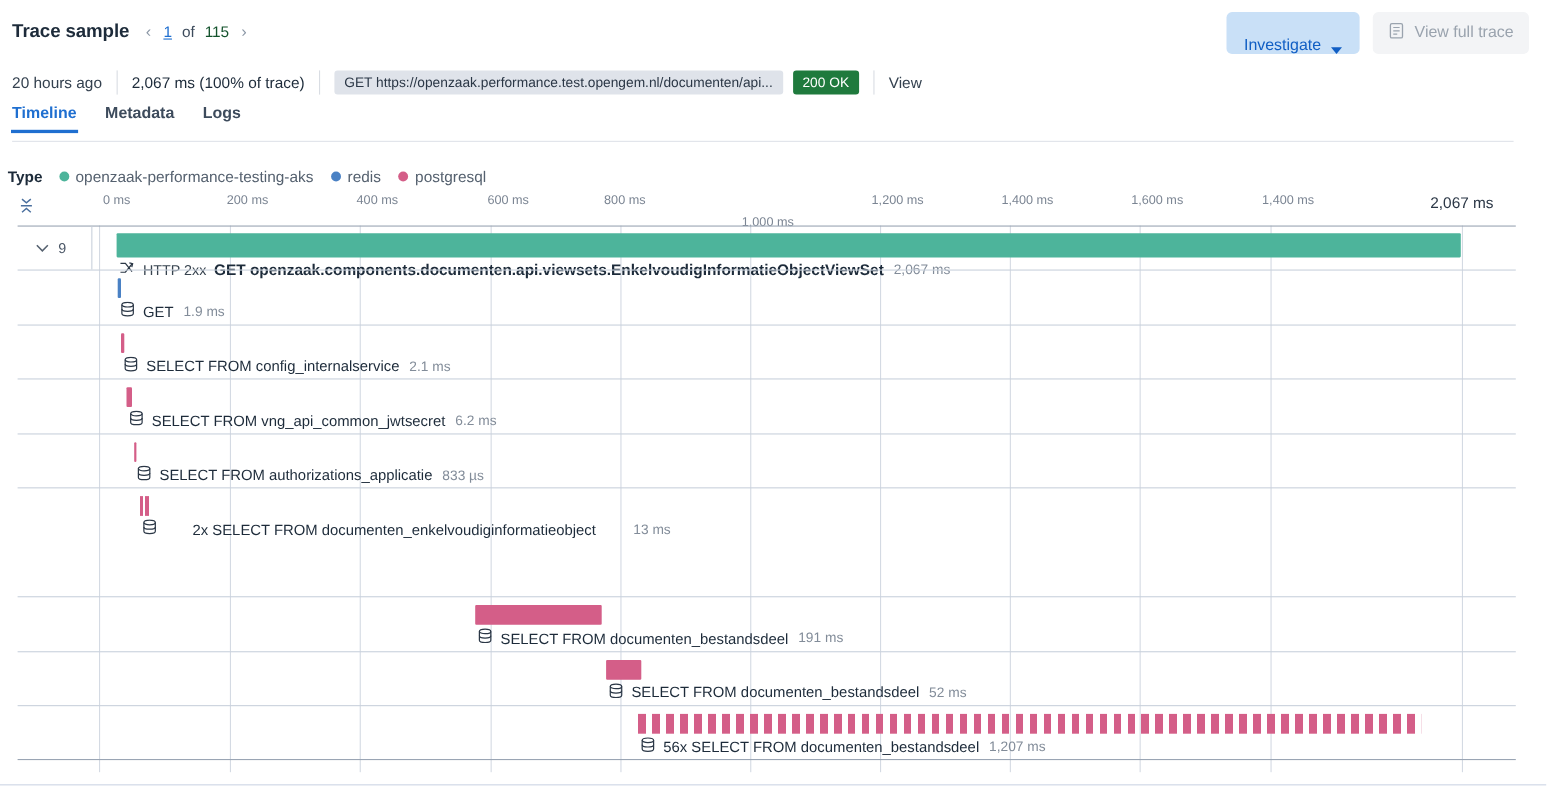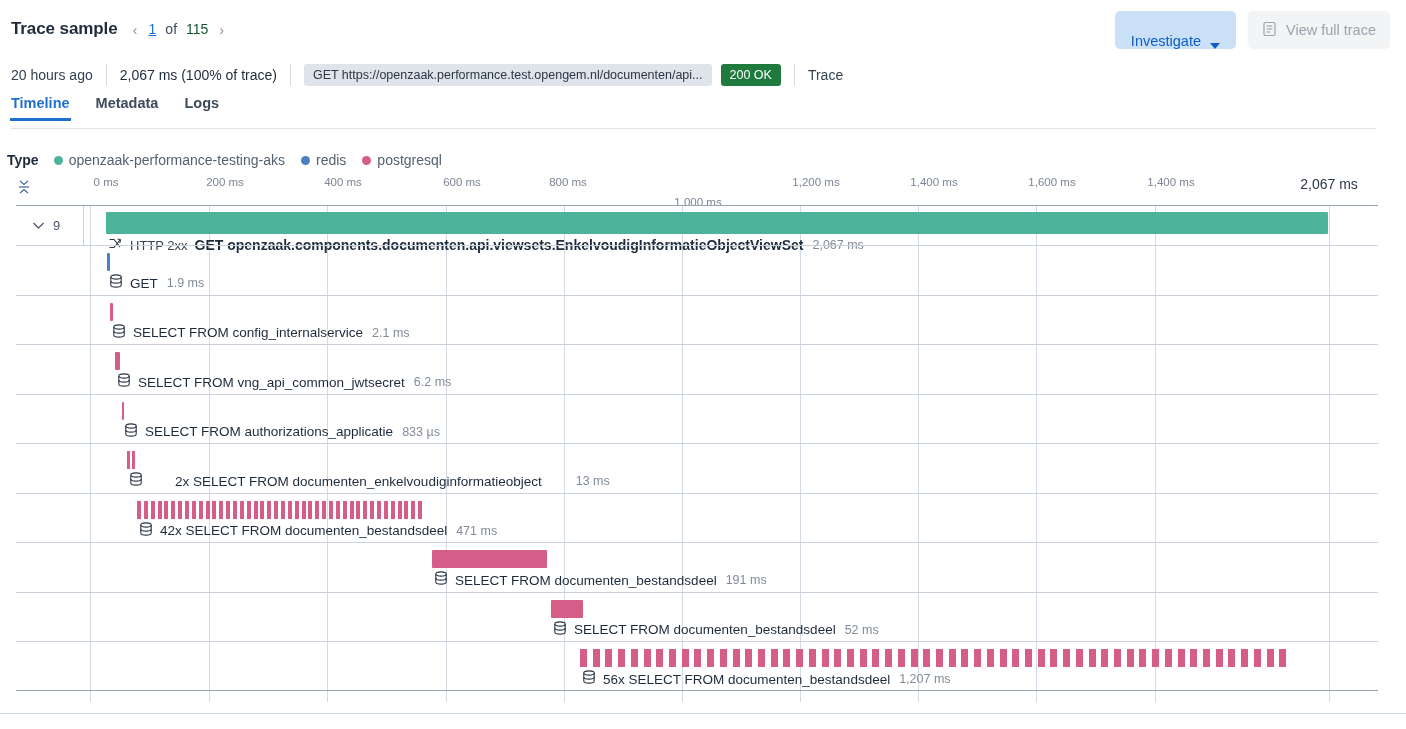--- a/index.html
+++ b/index.html
@@ -210,21 +210,21 @@
   </div>
 
   <div class="header-row2">
     <span class="meta-age">20 hours ago</span>
     <span class="vdiv"></span>
     <span class="meta-dur">2,067 ms (100% of trace)</span>
     <span class="vdiv"></span>
     <span class="url-chip">GET https://openzaak.performance.test.opengem.nl/documenten/api...</span>
     <span class="status-chip">200 OK</span>
     <span class="vdiv"></span>
-    <span class="meta-other">Trace</span>
+    <span class="meta-other">View</span>
   </div>
 
   <div class="tabs">
     <div class="tab active">Timeline</div>
     <div class="tab">Metadata</div>
     <div class="tab">Logs</div>
   </div>
   <div class="tabs-underline"></div>
 
   <div class="legend">
@@ -348,32 +348,20 @@
         <div class="label-line" style="left: 113px; top: 28px; gap: 32px;">
           <span class="db-icon"><svg width="14" height="15" viewBox="0 0 14 15" fill="none">
   <ellipse cx="7" cy="3" rx="5.2" ry="2.1" stroke="#2b3746" stroke-width="1.1"></ellipse>
   <path d="M1.8 3 v4 c0 1.16 2.33 2.1 5.2 2.1 s5.2-.94 5.2-2.1 V3" stroke="#2b3746" stroke-width="1.1" fill="none"></path>
   <path d="M1.8 7 v4 c0 1.16 2.33 2.1 5.2 2.1 s5.2-.94 5.2-2.1 V7" stroke="#2b3746" stroke-width="1.1" fill="none"></path>
 </svg></span>
           <span class="op">2x SELECT FROM documenten_enkelvoudiginformatieobject</span>
           <span class="dur">13 ms</span>
         </div>
       </div>
-      <div class="row" style="top: 287.5px; height: 49.5px;">
-        <div class="bar-ticks" style="left: 121px; top: 7px; width: 288px; background-image: repeating-linear-gradient(to right, rgb(212, 94, 136) 0px, rgb(212, 94, 136) 3.97714px, transparent 3.97714px, transparent 6.85714px); height: 18px;"></div>
-        <div class="label-line" style="left: 123px; top: 28px;">
-          <span class="db-icon"><svg width="14" height="15" viewBox="0 0 14 15" fill="none">
-  <ellipse cx="7" cy="3" rx="5.2" ry="2.1" stroke="#2b3746" stroke-width="1.1"></ellipse>
-  <path d="M1.8 3 v4 c0 1.16 2.33 2.1 5.2 2.1 s5.2-.94 5.2-2.1 V3" stroke="#2b3746" stroke-width="1.1" fill="none"></path>
-  <path d="M1.8 7 v4 c0 1.16 2.33 2.1 5.2 2.1 s5.2-.94 5.2-2.1 V7" stroke="#2b3746" stroke-width="1.1" fill="none"></path>
-</svg></span>
-          <span class="op">42x SELECT FROM documenten_bestandsdeel</span>
-          <span class="dur">471 ms</span>
-        </div>
-      </div>
       <div class="row" style="top: 337px; height: 49.5px;">
         <div class="bar" style="left: 416px; top: 7px; width: 115px; background: rgb(212, 94, 136); height: 18px;"></div>
         <div class="label-line" style="left: 418px; top: 28px;">
           <span class="db-icon"><svg width="14" height="15" viewBox="0 0 14 15" fill="none">
   <ellipse cx="7" cy="3" rx="5.2" ry="2.1" stroke="#2b3746" stroke-width="1.1"></ellipse>
   <path d="M1.8 3 v4 c0 1.16 2.33 2.1 5.2 2.1 s5.2-.94 5.2-2.1 V3" stroke="#2b3746" stroke-width="1.1" fill="none"></path>
   <path d="M1.8 7 v4 c0 1.16 2.33 2.1 5.2 2.1 s5.2-.94 5.2-2.1 V7" stroke="#2b3746" stroke-width="1.1" fill="none"></path>
 </svg></span>
           <span class="op">SELECT FROM documenten_bestandsdeel</span>
           <span class="dur">191 ms</span>

